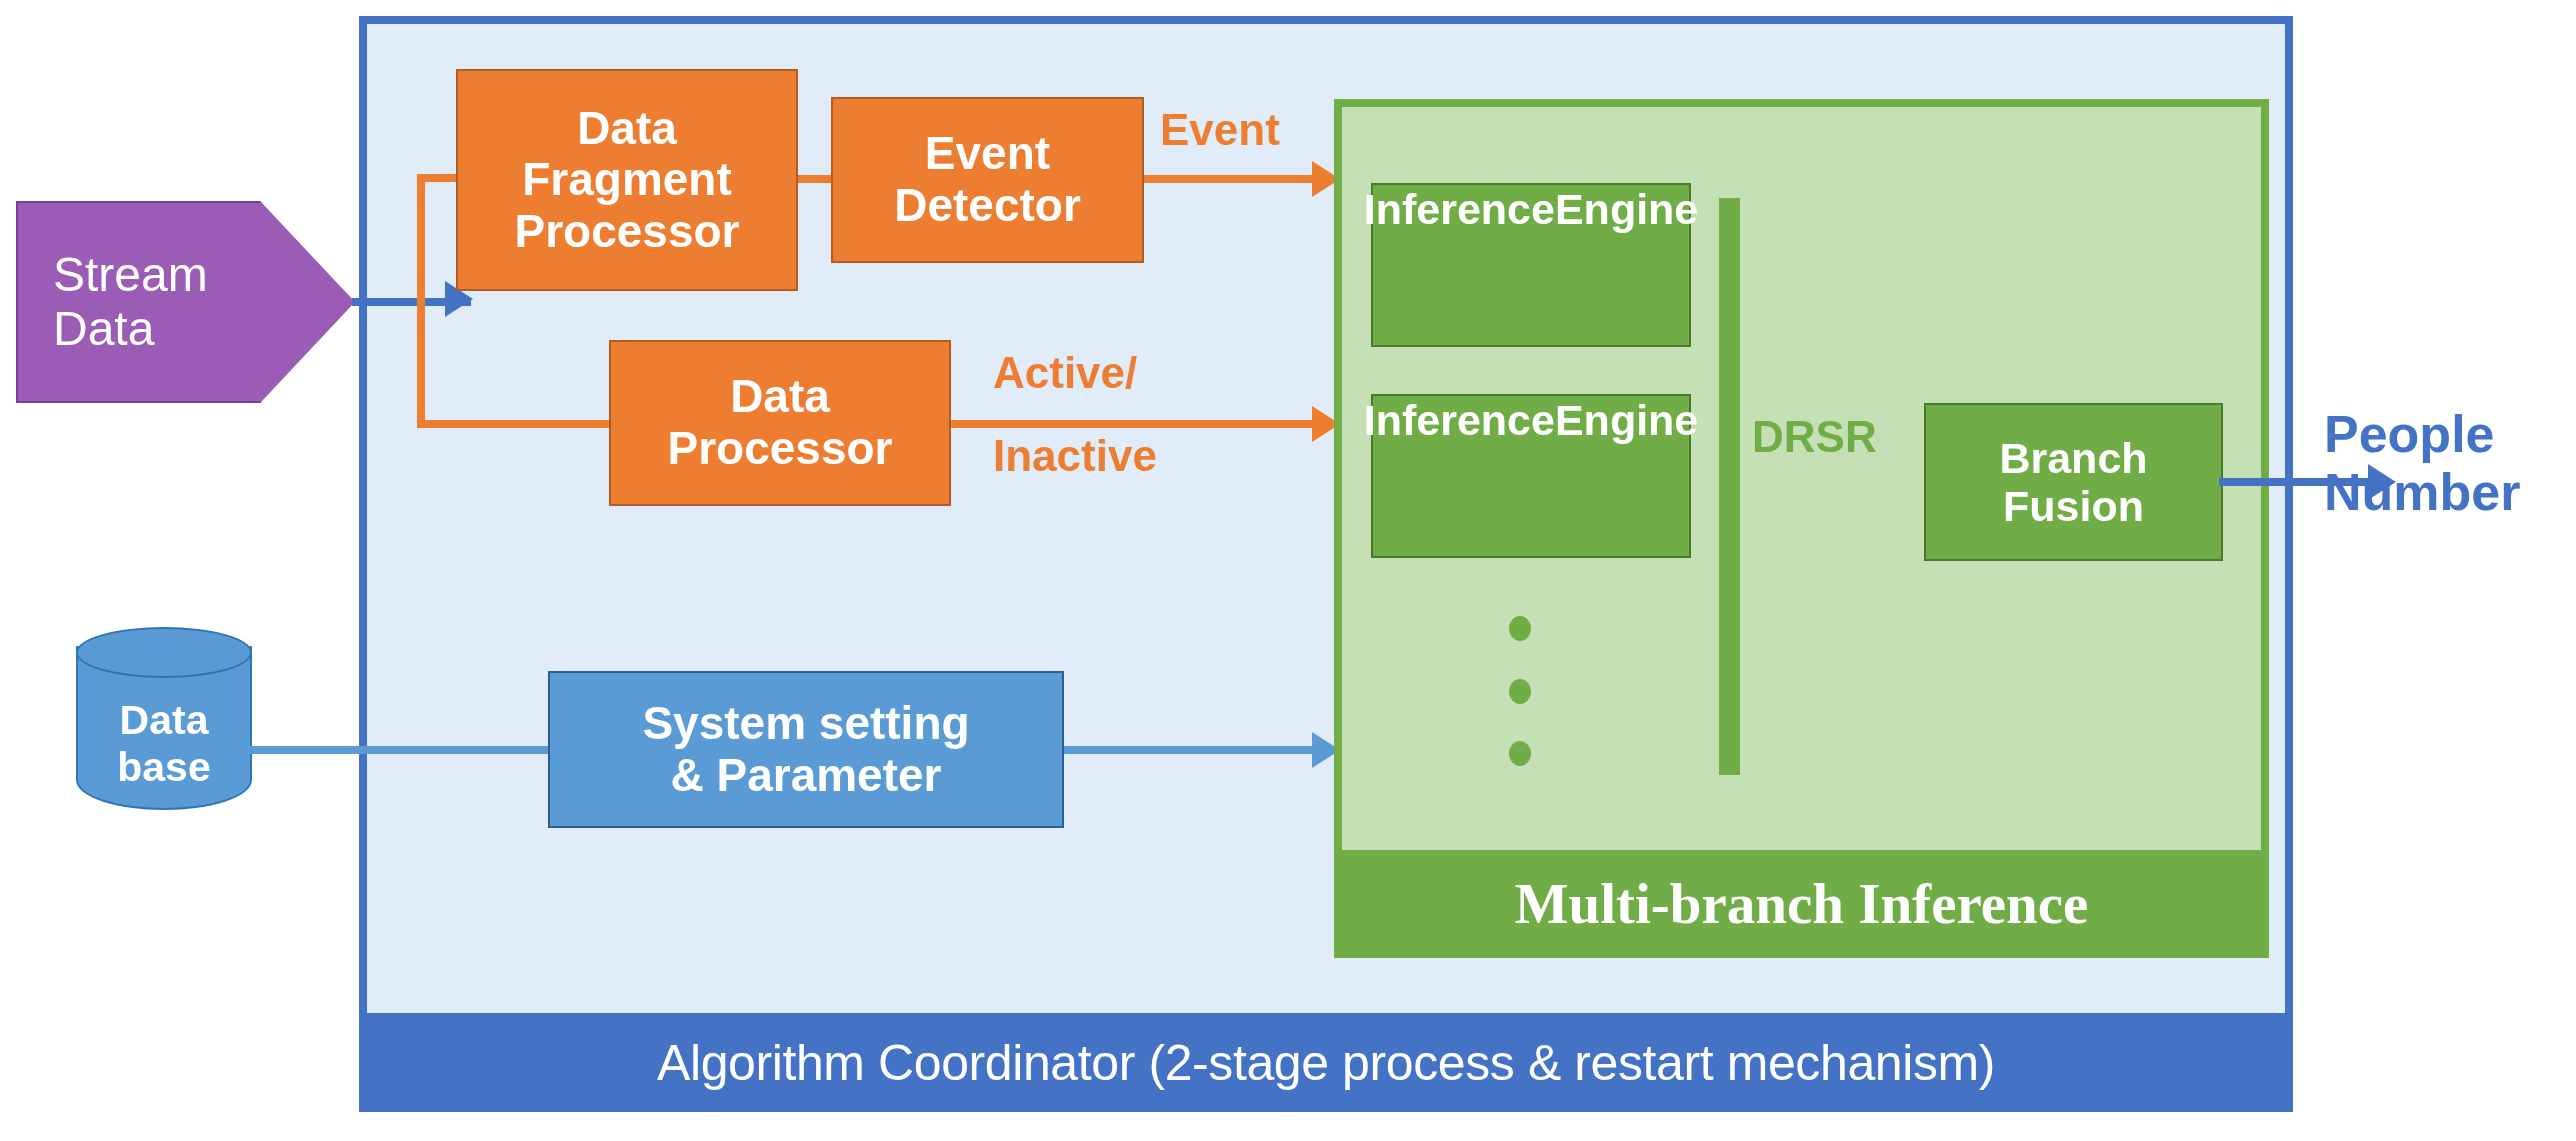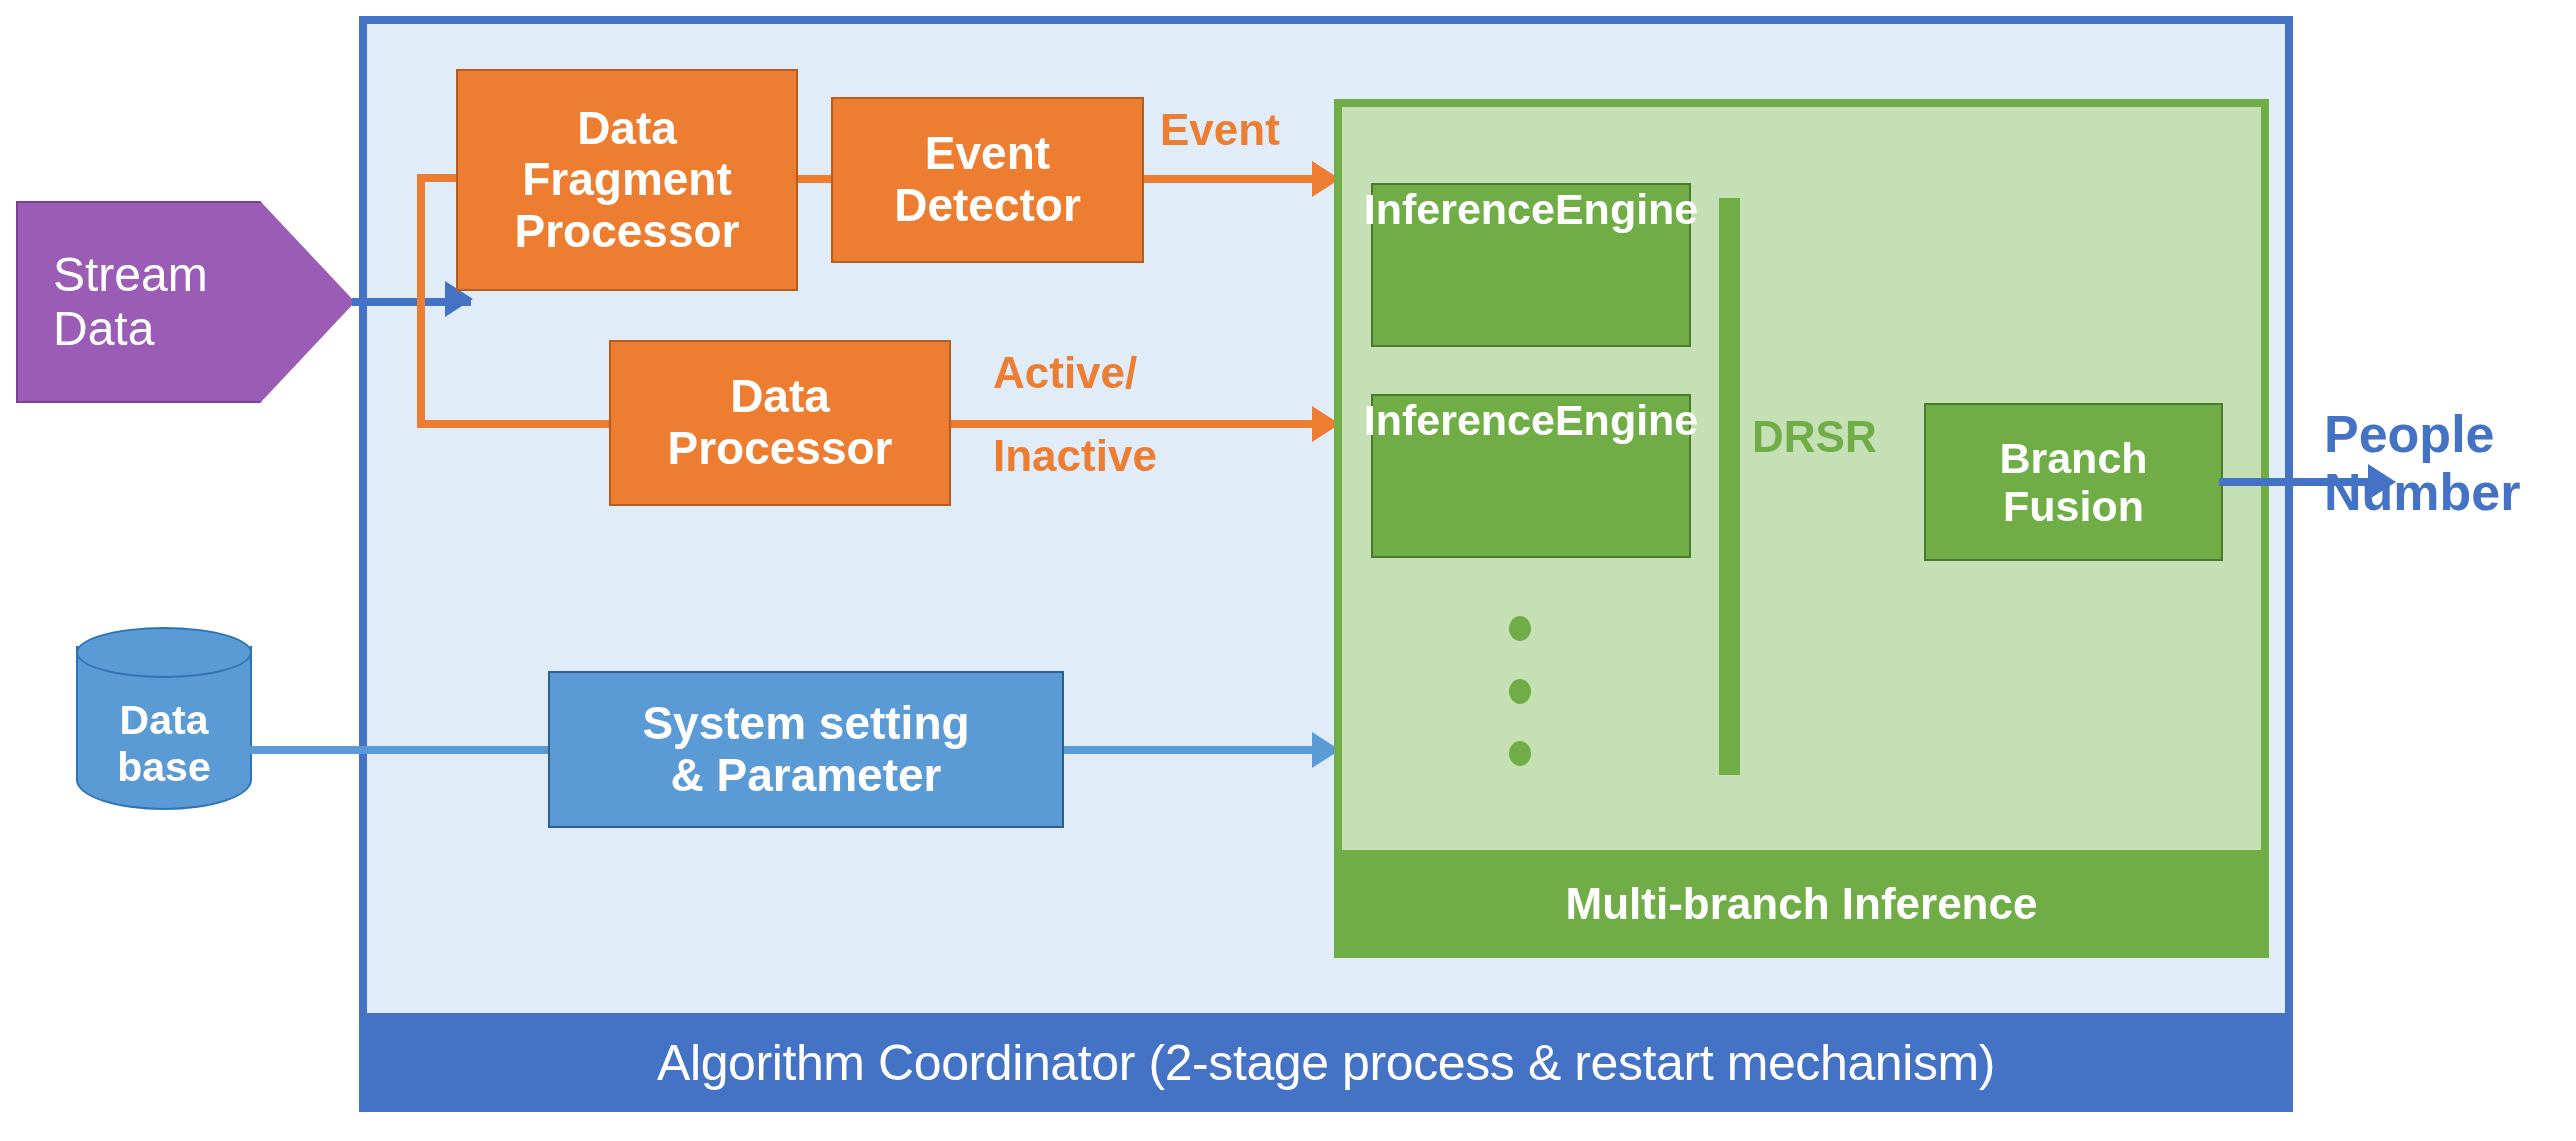--- a/index.html
+++ b/index.html
@@ -160,22 +160,23 @@
     width: 935px; height: 107px;
     background: #70ad47;
     box-sizing: border-box;
     display: flex;
     align-items: center;
     justify-content: center;
     z-index: 6;
   }
   #multibranch-footer-label {
     color: #ffffff;
-    font-size: 44px;
-    font-weight: bold;
+    font-size: 57px;
+    font-weight: bold;
+    font-family: Liberation Serif, serif;
   }
   .inference-engine {
     background: #70ad47;
     border: 2.6px solid #4a7a2c;
     box-sizing: border-box;
     display: flex; flex-direction: row;
     align-items: flex-start; justify-content: center;
     color: #ffffff;
     font-size: 43px;
     font-weight: bold;

